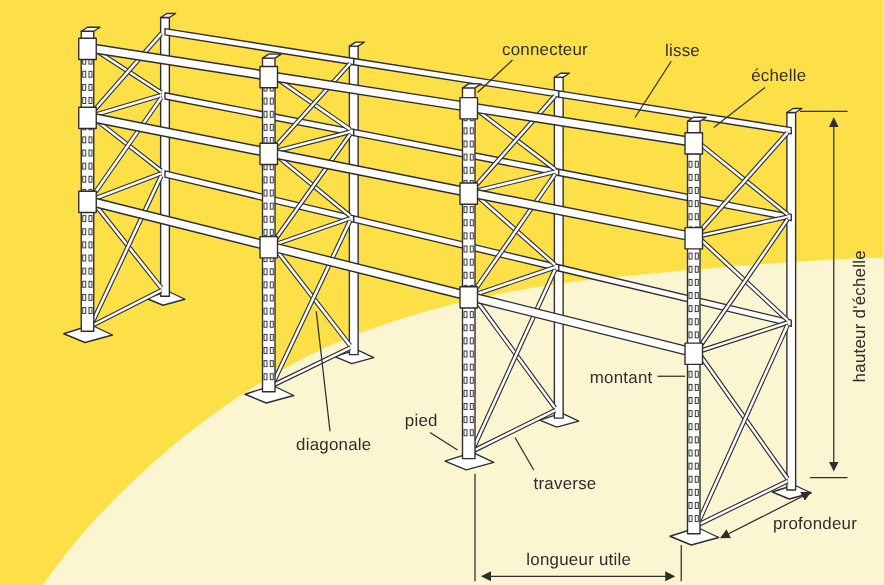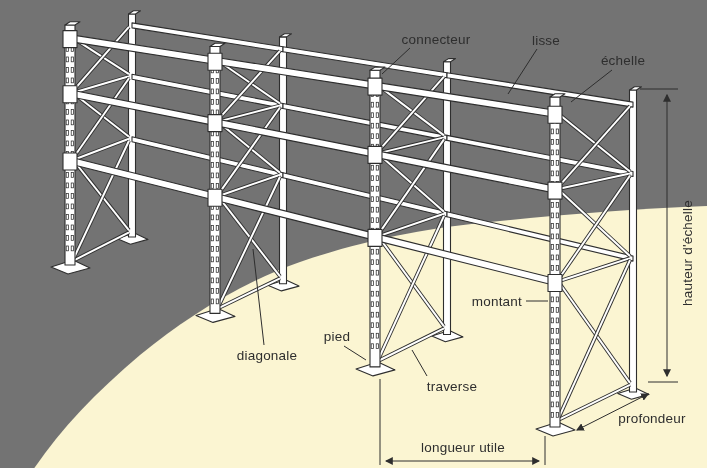--- a/index.html
+++ b/index.html
@@ -1,18 +1,18 @@
 <!DOCTYPE html>
 <html style="--ln: #2e2e2e; --tx: #2e2e2e;"><head>
 <meta charset="utf-8">
 <style>
   :root{ --ln:#2e2e2e; --tx:#2e2e2e; }
   html,body{ margin:0; padding:0; background:#fff; }
   .stage{
-    position:relative; width:707px; height:468px; background:#737373;
+    position:relative; width:707px; height:468px; background:#fde047;
     overflow:hidden; font-family:"Liberation Sans", sans-serif;
   }
   svg{ display:block; }
   .solid{ fill:#ffffff; stroke:var(--ln); stroke-width:1.1; stroke-linejoin:round; }
   .perf{ fill:#ffffff; stroke:var(--ln); stroke-width:0.75; }
   .mo{ stroke:var(--ln); stroke-width:3.8; fill:none; }
   .mi{ stroke:#ffffff; stroke-width:2.0; fill:none; }
   .ldr{ stroke:var(--ln); stroke-width:1; fill:none; }
   .dim{ stroke:var(--ln); stroke-width:1; fill:none;
         marker-start:url(#ah); marker-end:url(#ah); }

